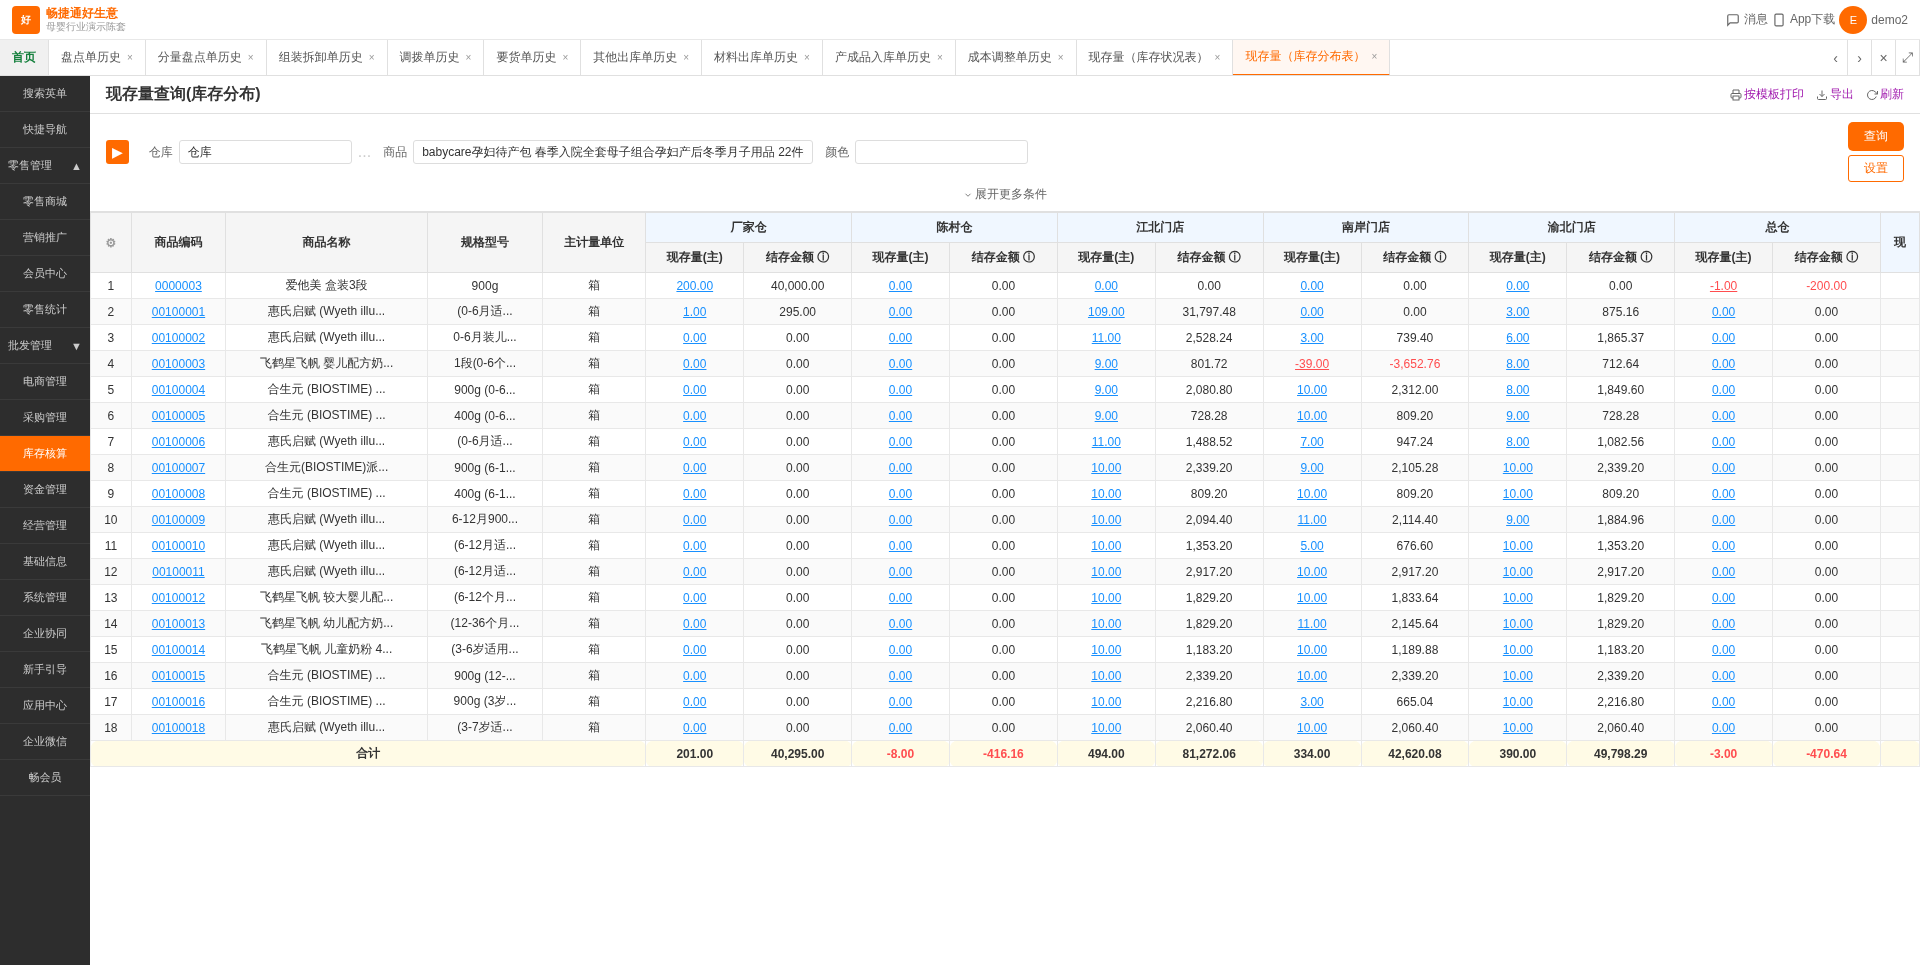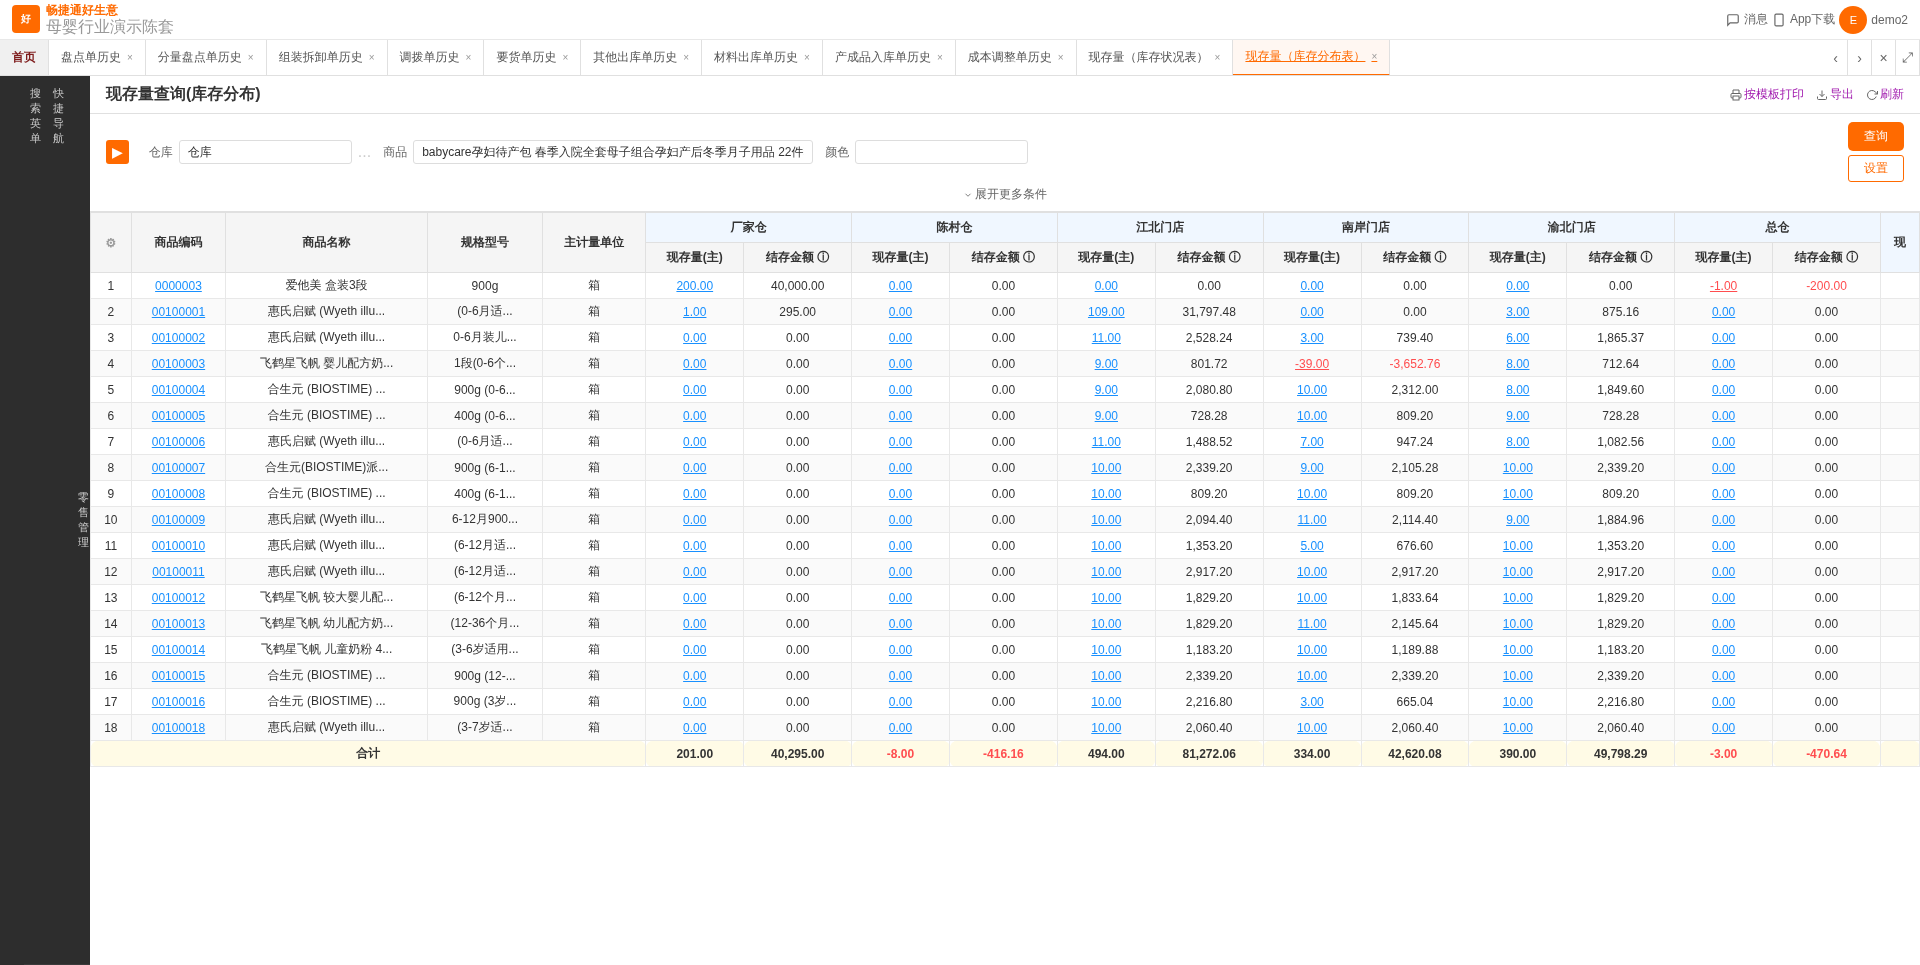--- a/index.html
+++ b/index.html
@@ -7,30 +7,30 @@
 
     
     .top-bar { height: 40px; background: #fff; border-bottom: 1px solid #e8e8e8; display: flex; align-items: center; padding: 0 12px; justify-content: space-between; }
     .top-bar-left { display: flex; align-items: center; gap: 8px; }
     .logo-area { display: flex; align-items: center; gap: 6px; }
     .logo-icon { width: 28px; height: 28px; background: #ff6a00; border-radius: 4px; display: flex; align-items: center; justify-content: center; color: white; font-size: 10px; font-weight: bold; }
     .top-bar-right { display: flex; align-items: center; gap: 4px; color: #666; font-size: 12px; }
     .top-bar-right span { display: flex; align-items: center; gap: 4px; cursor: pointer; }
     .user-avatar { width: 28px; height: 28px; border-radius: 50%; background: #ff6a00; display: flex; align-items: center; justify-content: center; color: white; font-size: 11px; }
     .tab-item { height: 36px; padding: 0 12px; display: flex; align-items: center; gap: 4px; border-right: 1px solid #e0e0e0; cursor: pointer; white-space: nowrap; font-size: 12px; color: #555; flex-shrink: 0; }
-    .tab-item:first-child { background: #f0f0f0; color: #7f1d1d; font-weight: bold; }
+    .tab-item:first-child { background: #f0f0f0; color: #15803d; font-weight: bold; }
     .tab-item.active { background: #fff7f2; color: #ff6a00; border-bottom: 2px solid #ff6a00; }
     .tab-close { color: #999; font-size: 10px; margin-left: 2px; }
     .tab-nav-btn { width: 24px; height: 36px; display: flex; align-items: center; justify-content: center; cursor: pointer; color: #666; font-size: 14px; border-right: 1px solid #e0e0e0; flex-shrink: 0; }
 
     
     .main-layout { display: flex; height: calc(965px - 76px); }
 
     
-    .sidebar { width: 90px; background: #2d2d2d; display: flex; flex-direction: row; overflow-y: auto; flex-shrink: 0; padding-left: 24px; }
+    .sidebar { width: 90px; background: #2d2d2d; display: flex; flex-direction: column; overflow-y: auto; flex-shrink: 0; }
     .sidebar-item { padding: 10px 6px; text-align: center; color: #ccc; font-size: 11px; cursor: pointer; border-bottom: 1px solid #3a3a3a; }
     .sidebar-item.active { background: #ff6a00; color: white; }
 
     
     .content-area { flex: 1; display: flex; flex-direction: column; overflow: hidden; }
 
     
     .page-header { padding: 8px 16px; background: #fff; border-bottom: 1px solid #e0e0e0; display: flex; align-items: center; justify-content: space-between; }
     .page-title { font-size: 16px; font-weight: bold; color: #333; }
     .header-actions { display: flex; align-items: center; gap: 12px; font-size: 12px; color: #a21caf; }
@@ -72,21 +72,21 @@
   </style>
 </head>
 <body>
 
 <div class="top-bar">
   <div class="top-bar-left">
     <div class="logo-area">
       <div class="logo-icon">好</div>
       <div style="display:flex;flex-direction:column;line-height:1.2">
         <span style="font-size:12px;font-weight:bold;color:#ff6a00">畅捷通好生意</span>
-        <span style="font-size:16px;color:#999">母婴行业演示陈套</span>
+        <span style="font-size:10px;color:#999">母婴行业演示陈套</span>
       </div>
     </div>
   </div>
   <div class="top-bar-right">
     <span>
       <svg width="14" height="14" viewBox="0 0 24 24" fill="none" stroke="#666" stroke-width="2">
           <path d="M21 15a2 2 0 0 1-2 2H7l-4 4V5a2 2 0 0 1 2-2h14a2 2 0 0 1 2 2z"></path>
         </svg>
       <span>消息</span>
     </span>
@@ -110,21 +110,21 @@
     <div class="tab-item">盘点单历史 <span class="tab-close">×</span></div>
     <div class="tab-item">分量盘点单历史 <span class="tab-close">×</span></div>
     <div class="tab-item">组装拆卸单历史 <span class="tab-close">×</span></div>
     <div class="tab-item">调拨单历史 <span class="tab-close">×</span></div>
     <div class="tab-item">要货单历史 <span class="tab-close">×</span></div>
     <div class="tab-item">其他出库单历史 <span class="tab-close">×</span></div>
     <div class="tab-item">材料出库单历史 <span class="tab-close">×</span></div>
     <div class="tab-item">产成品入库单历史 <span class="tab-close">×</span></div>
     <div class="tab-item">成本调整单历史 <span class="tab-close">×</span></div>
     <div class="tab-item">现存量（库存状况表）<span class="tab-close">×</span></div>
-    <div class="tab-item active" style="background:#fff7f2;color:#ff6a00;border-bottom:2px solid #ff6a00;text-decoration:underline;">现存量（库存分布表）<span class="tab-close">×</span></div>
+    <div class="tab-item active" style="background:#fff7f2;color:#ff6a00;border-bottom:2px solid #ff6a00;">现存量（库存分布表）<span class="tab-close">×</span></div>
   </div>
   <div style="display:flex;flex-shrink:0;">
     <div class="tab-nav-btn">‹</div>
     <div class="tab-nav-btn">›</div>
     <div class="tab-nav-btn">×</div>
     <div class="tab-nav-btn">⤢</div>
   </div>
 </div>
 
 <div class="main-layout">

